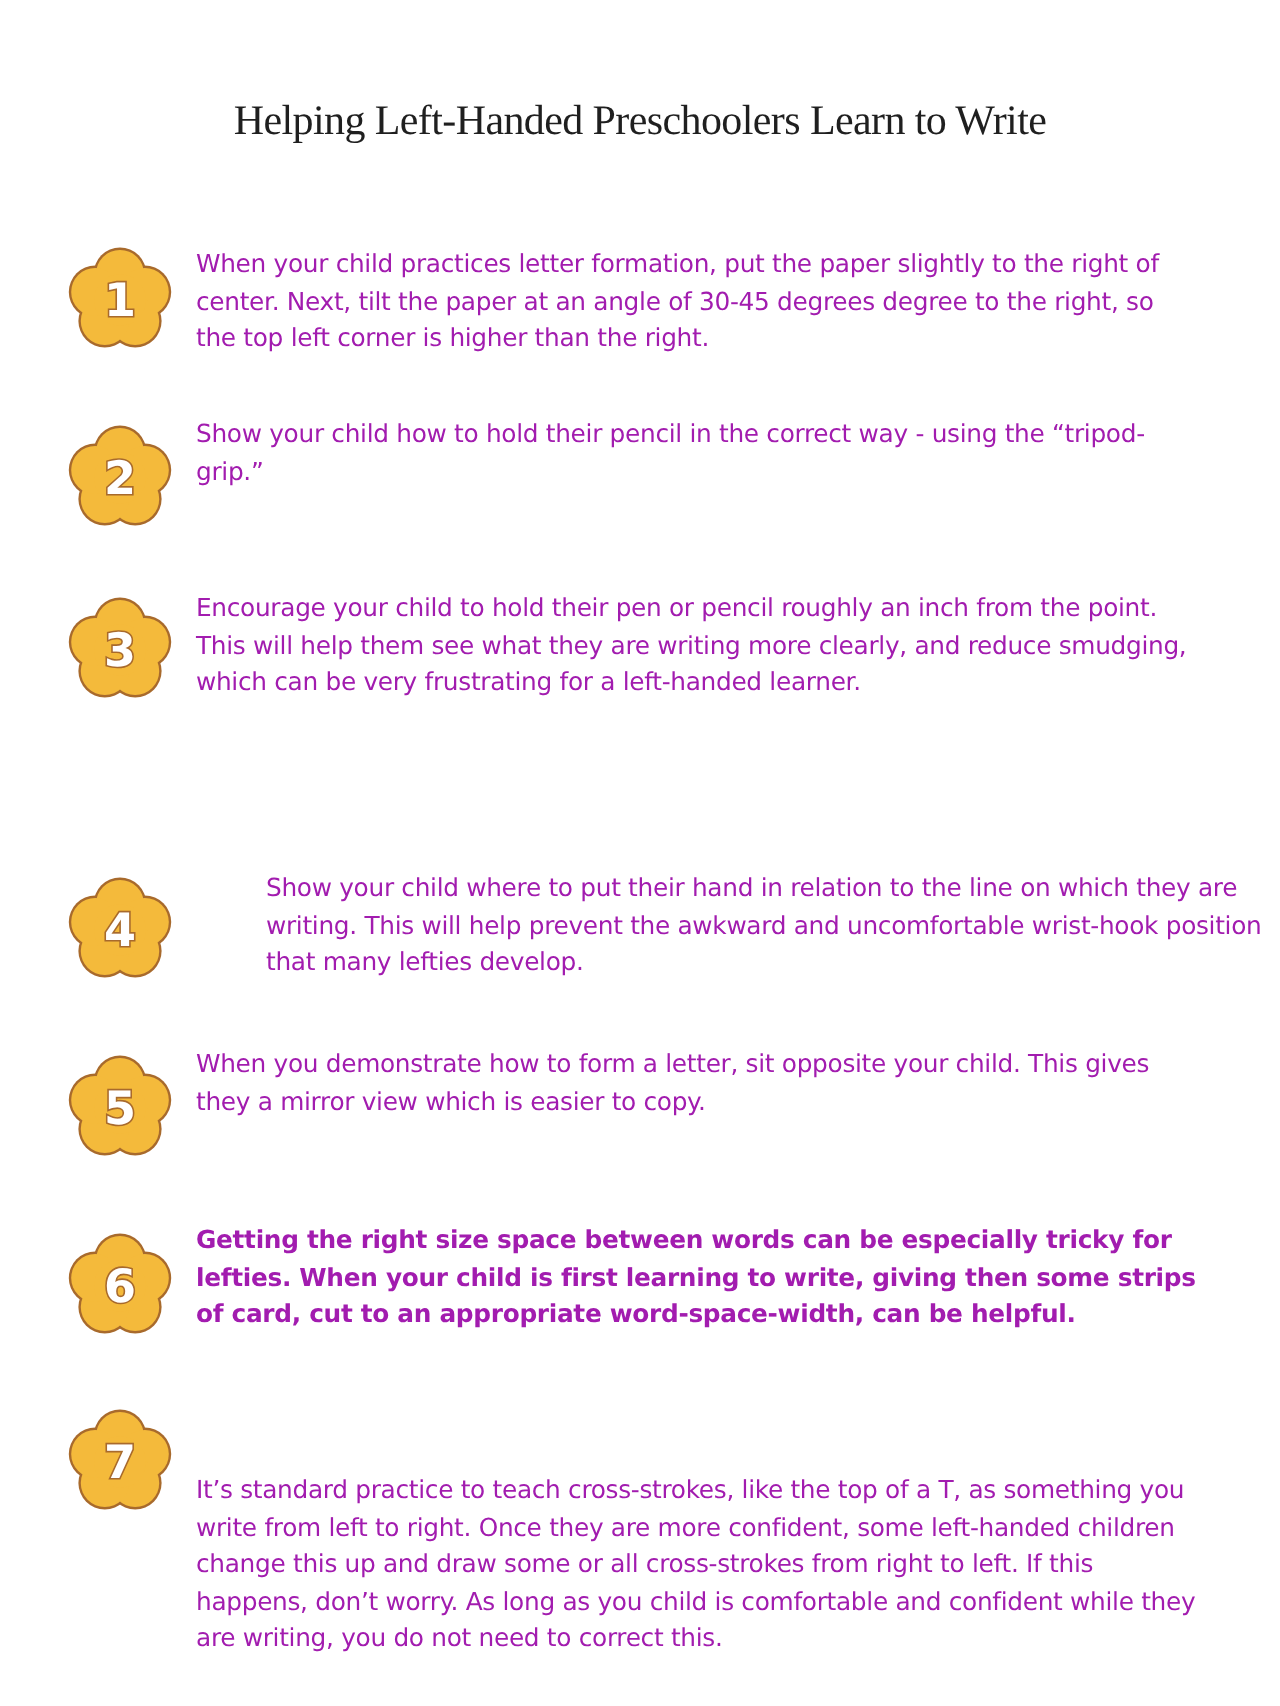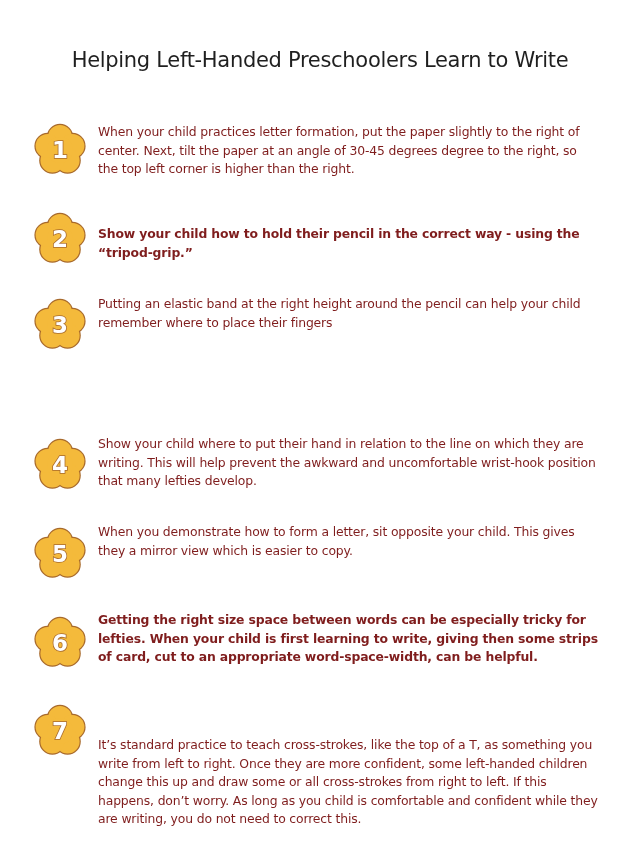--- a/index.html
+++ b/index.html
@@ -4,29 +4,30 @@
   <style>
     html, body { margin: 0; padding: 0; }
     body {
       width: 640px; height: 853px; background: #ffffff; overflow: hidden;
       position: relative; font-family: "DejaVu Sans", sans-serif; color: #222222;
     }
     .title {
       position: absolute; left: 0; top: 48px; width: 640px; text-align: center;
       font-size: 21px; font-weight: normal; color: #1f1f1f; letter-spacing: -0.3px;
       margin: 0;
+      font-family: Liberation Serif, serif;
     }
     .step { position: absolute; left: 0; width: 640px; }
     .badge {
       position: absolute; left: 33px; width: 54px; height: 54px;
     }
     .badge svg { width: 54px; height: 54px; display: block; }
     .text {
       position: absolute; left: 98px; width: 500px;
-      font-size: 12.4px; line-height: 18.5px; color: #7f1d1d; letter-spacing: -0.15px;
+      font-size: 12.4px; line-height: 18.5px; color: #a21caf; letter-spacing: -0.15px;
     }
     .text p { margin: 0; }
     .text p + p { margin-top: 18px; }
   </style>
 </head>
 <body>
 
 <h1 class="title">Helping Left-Handed Preschoolers Learn to Write</h1>
 
 <div id="steps">
@@ -63,21 +64,21 @@
           <circle cx="27" cy="28" r="14" fill="#A86A2C"></circle>
       <circle cx="27.0" cy="15.0" r="12" fill="#F4BA3B"></circle>
           <circle cx="39.4" cy="24.0" r="12" fill="#F4BA3B"></circle>
           <circle cx="34.6" cy="38.5" r="12" fill="#F4BA3B"></circle>
           <circle cx="19.4" cy="38.5" r="12" fill="#F4BA3B"></circle>
           <circle cx="14.6" cy="24.0" r="12" fill="#F4BA3B"></circle>
           <circle cx="27" cy="28" r="13" fill="#F4BA3B"></circle>
       <text x="27" y="36" text-anchor="middle" font-family="DejaVu Sans, sans-serif" font-weight="bold" font-size="23" fill="#FFFFFF" stroke="#A86A2C" stroke-width="1.6" paint-order="stroke">2</text>
     </svg>
       </div>
-      <div class="text" style="top: 225px; font-weight: bold;">
+      <div class="text" style="top: 208px;">
         <p>Show your child how to hold their pencil in the correct way - using the “tripod-grip.”</p>
       </div>
     </div>
     <div class="step">
       <div class="badge" style="top: 297px;">
         <svg viewBox="0 0 54 54">
       <circle cx="27.0" cy="15.0" r="13.2" fill="#A86A2C"></circle>
           <circle cx="39.4" cy="24.0" r="13.2" fill="#A86A2C"></circle>
           <circle cx="34.6" cy="38.5" r="13.2" fill="#A86A2C"></circle>
           <circle cx="19.4" cy="38.5" r="13.2" fill="#A86A2C"></circle>
@@ -86,42 +87,42 @@
       <circle cx="27.0" cy="15.0" r="12" fill="#F4BA3B"></circle>
           <circle cx="39.4" cy="24.0" r="12" fill="#F4BA3B"></circle>
           <circle cx="34.6" cy="38.5" r="12" fill="#F4BA3B"></circle>
           <circle cx="19.4" cy="38.5" r="12" fill="#F4BA3B"></circle>
           <circle cx="14.6" cy="24.0" r="12" fill="#F4BA3B"></circle>
           <circle cx="27" cy="28" r="13" fill="#F4BA3B"></circle>
       <text x="27" y="36" text-anchor="middle" font-family="DejaVu Sans, sans-serif" font-weight="bold" font-size="23" fill="#FFFFFF" stroke="#A86A2C" stroke-width="1.6" paint-order="stroke">3</text>
     </svg>
       </div>
       <div class="text" style="top: 295px;">
-        <p>Putting an elastic band at the right height around the pencil can help your child remember where to place their fingers</p>
+        <p>Encourage your child to hold their pen or pencil roughly an inch from the point. This will help them see what they are writing more clearly, and reduce smudging, which can be very frustrating for a left-handed learner.</p>
       </div>
     </div>
     <div class="step">
       <div class="badge" style="top: 437px;">
         <svg viewBox="0 0 54 54">
       <circle cx="27.0" cy="15.0" r="13.2" fill="#A86A2C"></circle>
           <circle cx="39.4" cy="24.0" r="13.2" fill="#A86A2C"></circle>
           <circle cx="34.6" cy="38.5" r="13.2" fill="#A86A2C"></circle>
           <circle cx="19.4" cy="38.5" r="13.2" fill="#A86A2C"></circle>
           <circle cx="14.6" cy="24.0" r="13.2" fill="#A86A2C"></circle>
           <circle cx="27" cy="28" r="14" fill="#A86A2C"></circle>
       <circle cx="27.0" cy="15.0" r="12" fill="#F4BA3B"></circle>
           <circle cx="39.4" cy="24.0" r="12" fill="#F4BA3B"></circle>
           <circle cx="34.6" cy="38.5" r="12" fill="#F4BA3B"></circle>
           <circle cx="19.4" cy="38.5" r="12" fill="#F4BA3B"></circle>
           <circle cx="14.6" cy="24.0" r="12" fill="#F4BA3B"></circle>
           <circle cx="27" cy="28" r="13" fill="#F4BA3B"></circle>
       <text x="27" y="36" text-anchor="middle" font-family="DejaVu Sans, sans-serif" font-weight="bold" font-size="23" fill="#FFFFFF" stroke="#A86A2C" stroke-width="1.6" paint-order="stroke">4</text>
     </svg>
       </div>
-      <div class="text" style="top: 435px;">
+      <div class="text" style="top: 435px; margin-left: 35px;">
         <p>Show your child where to put their hand in relation to the line on which they are writing. This will help prevent the awkward and uncomfortable wrist-hook position that many lefties develop.</p>
       </div>
     </div>
     <div class="step">
       <div class="badge" style="top: 526px;">
         <svg viewBox="0 0 54 54">
       <circle cx="27.0" cy="15.0" r="13.2" fill="#A86A2C"></circle>
           <circle cx="39.4" cy="24.0" r="13.2" fill="#A86A2C"></circle>
           <circle cx="34.6" cy="38.5" r="13.2" fill="#A86A2C"></circle>
           <circle cx="19.4" cy="38.5" r="13.2" fill="#A86A2C"></circle>

